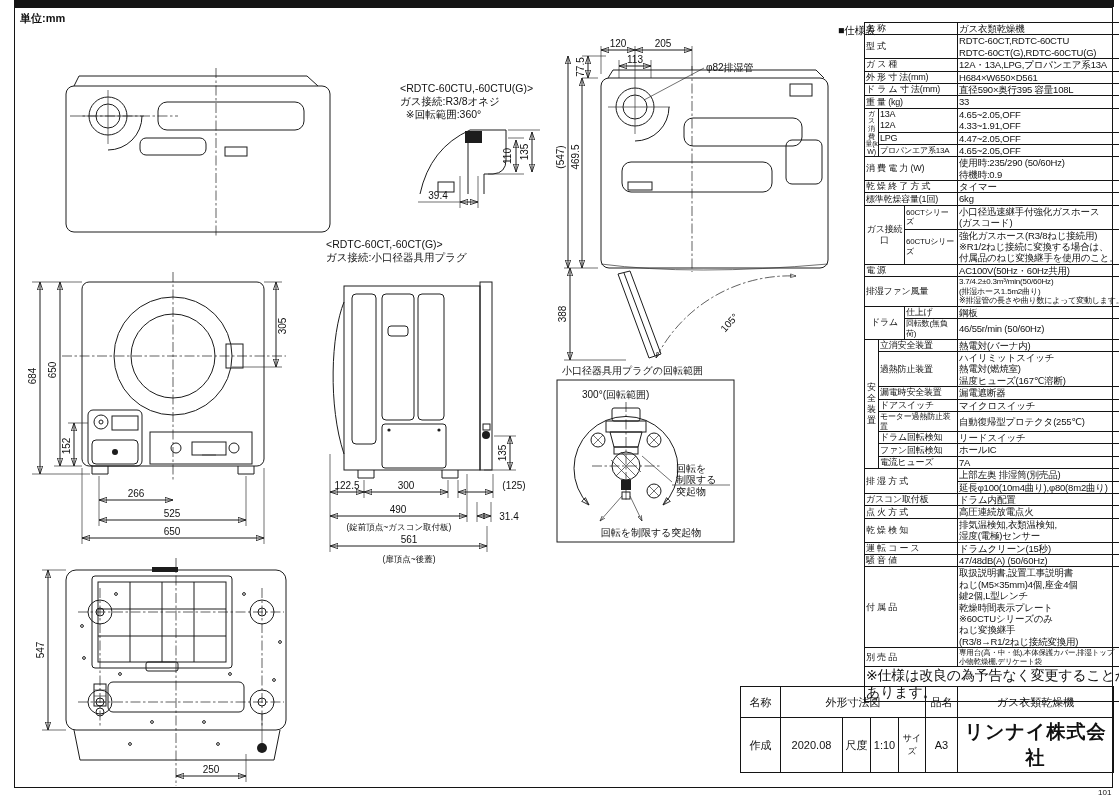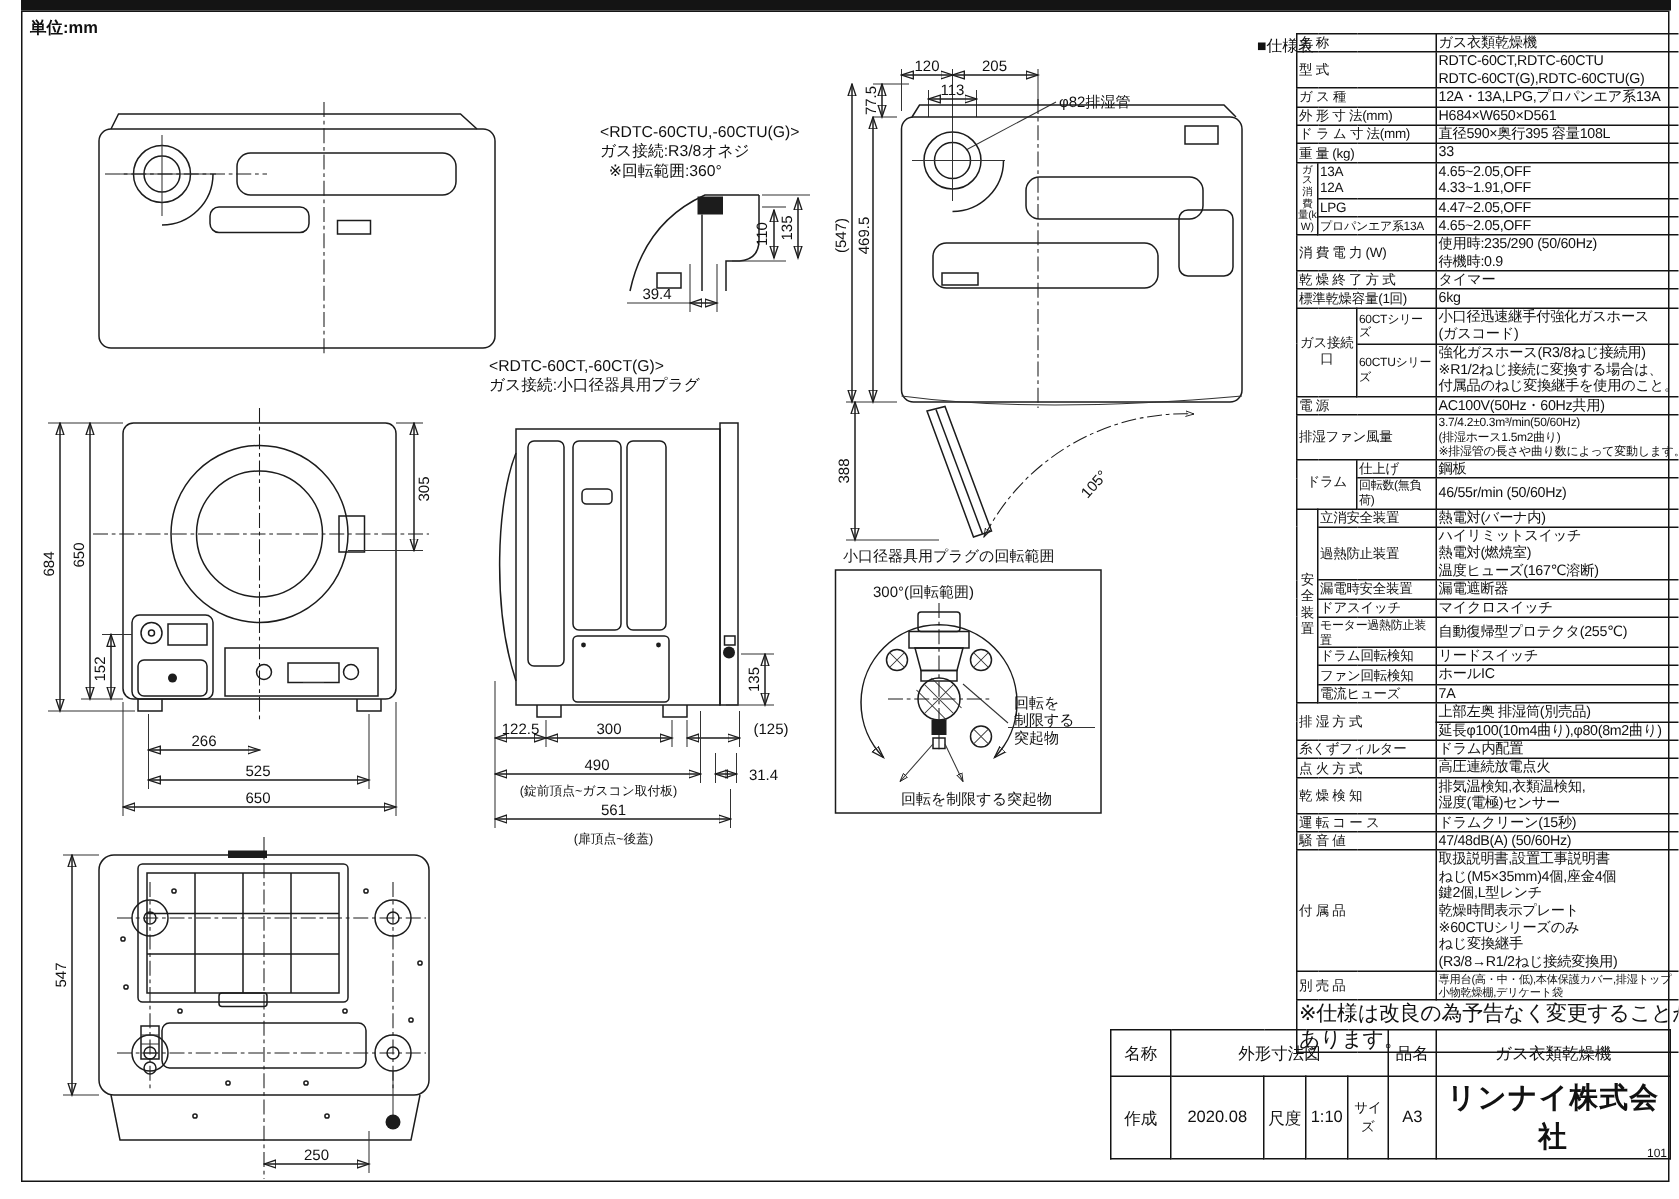--- a/index.html
+++ b/index.html
@@ -2,39 +2,39 @@
 <html><head>
 <meta charset="utf-8">
 <style>
   html,body{margin:0;padding:0;}
   body{width:1119px;height:799px;background:#fff;position:relative;overflow:hidden;
        font-family:"Liberation Sans","DejaVu Sans",sans-serif;color:#111;}
   .abs{position:absolute;}
   .topbar{left:14px;top:0;width:1100px;height:7px;background:#141414;}
   .sheet{left:14px;top:7px;width:1097px;height:779px;border:1px solid #141414;}
   .unit{left:20px;top:11px;font-size:11px;font-weight:bold;}
-  .pagenum{left:1098px;top:764px;font-size:8px;}
+  .pagenum{left:1098px;top:788px;font-size:8px;}
   .viewlabel{font-size:10.5px;line-height:1.25;white-space:pre;}
   
   svg .ln,svg line,svg path,svg rect,svg circle,svg polyline{stroke:#1c1c1c;fill:none;stroke-width:1;}
   svg .thin{stroke-width:0.7;stroke:#333;}
   svg .dash{stroke-dasharray:10 2.5 2.5 2.5;stroke-width:0.7;}
   svg .fill{fill:#1c1c1c;stroke:none;}
   svg text{stroke:none;fill:#111;font-size:10px;font-family:"Liberation Sans","DejaVu Sans",sans-serif;}
   svg text.cap{font-size:8.5px;}
   
   .spec-title{left:838px;top:24px;font-size:10.5px;}
   table.spec{border-collapse:collapse;table-layout:fixed;width:276px;margin-left:28px;}
   table.spec td{border:1px solid #141414;padding:0 1px;font-size:9px;line-height:1.2;
       vertical-align:middle;white-space:pre-line;overflow:hidden;letter-spacing:-0.2px;}
   table.spec td.val{font-size:9.5px;}
   table.spec td.sm{font-size:8px;}
   table.spec td.xs{font-size:7.5px;}
   table.spec td.narrow{font-size:7px;line-height:1.08;word-break:break-all;padding:0;text-align:center;}
-  table.spec td.vlabel{font-size:9px;word-break:break-all;text-align:center;padding:0;font-family:Liberation Mono, monospace;}
+  table.spec td.vlabel{font-size:9px;word-break:break-all;text-align:center;padding:0;}
   table.spec td.note{border-top:1px solid #737373;font-size:14px;}
   
   table.tblock{border-collapse:collapse;table-layout:fixed;width:373px;}
   table.tblock td{border:1px solid #141414;font-size:11px;text-align:center;vertical-align:middle;
       white-space:pre-line;overflow:hidden;}
   table.tblock td.small{font-size:9px;}
   table.tblock td.company{font-size:19px;font-weight:bold;letter-spacing:1px;}
 </style>
 </head>
 <body>
@@ -457,21 +457,21 @@
         <td class="val">7A</td>
       </tr>
   <tr>
         <td colspan="3" rowspan="2">排 湿 方 式</td>
         <td class="val">上部左奥 排湿筒(別売品)</td>
       </tr>
   <tr>
         <td class="val">延長φ100(10m4曲り),φ80(8m2曲り)</td>
       </tr>
   <tr>
-        <td colspan="3">糸くずフィルター</td>
+        <td colspan="3">ガスコン取付板</td>
         <td class="val">ドラム内配置</td>
       </tr>
   <tr>
         <td colspan="3">点 火 方 式</td>
         <td class="val">高圧連続放電点火</td>
       </tr>
   <tr>
         <td colspan="3">乾 燥 検 知</td>
         <td class="val">排気温検知,衣類温検知,
 湿度(電極)センサー</td>

